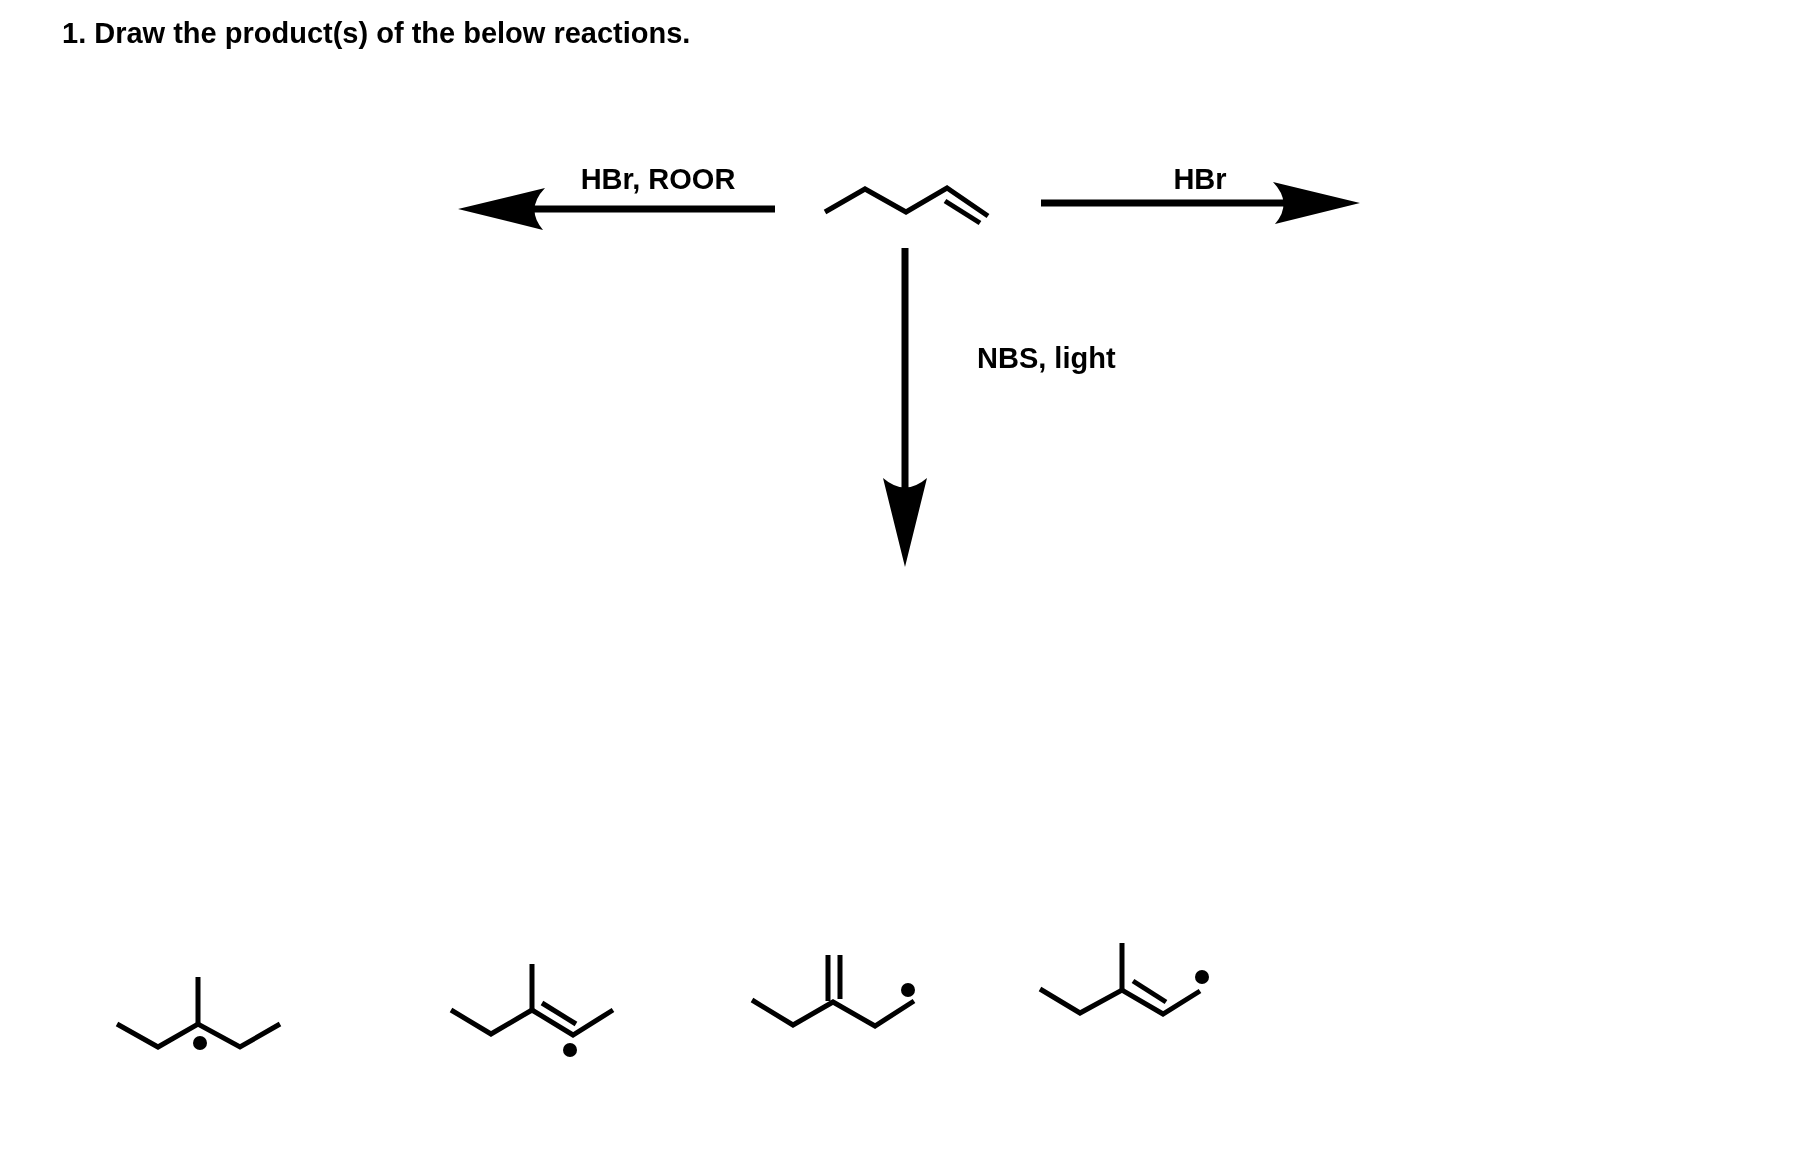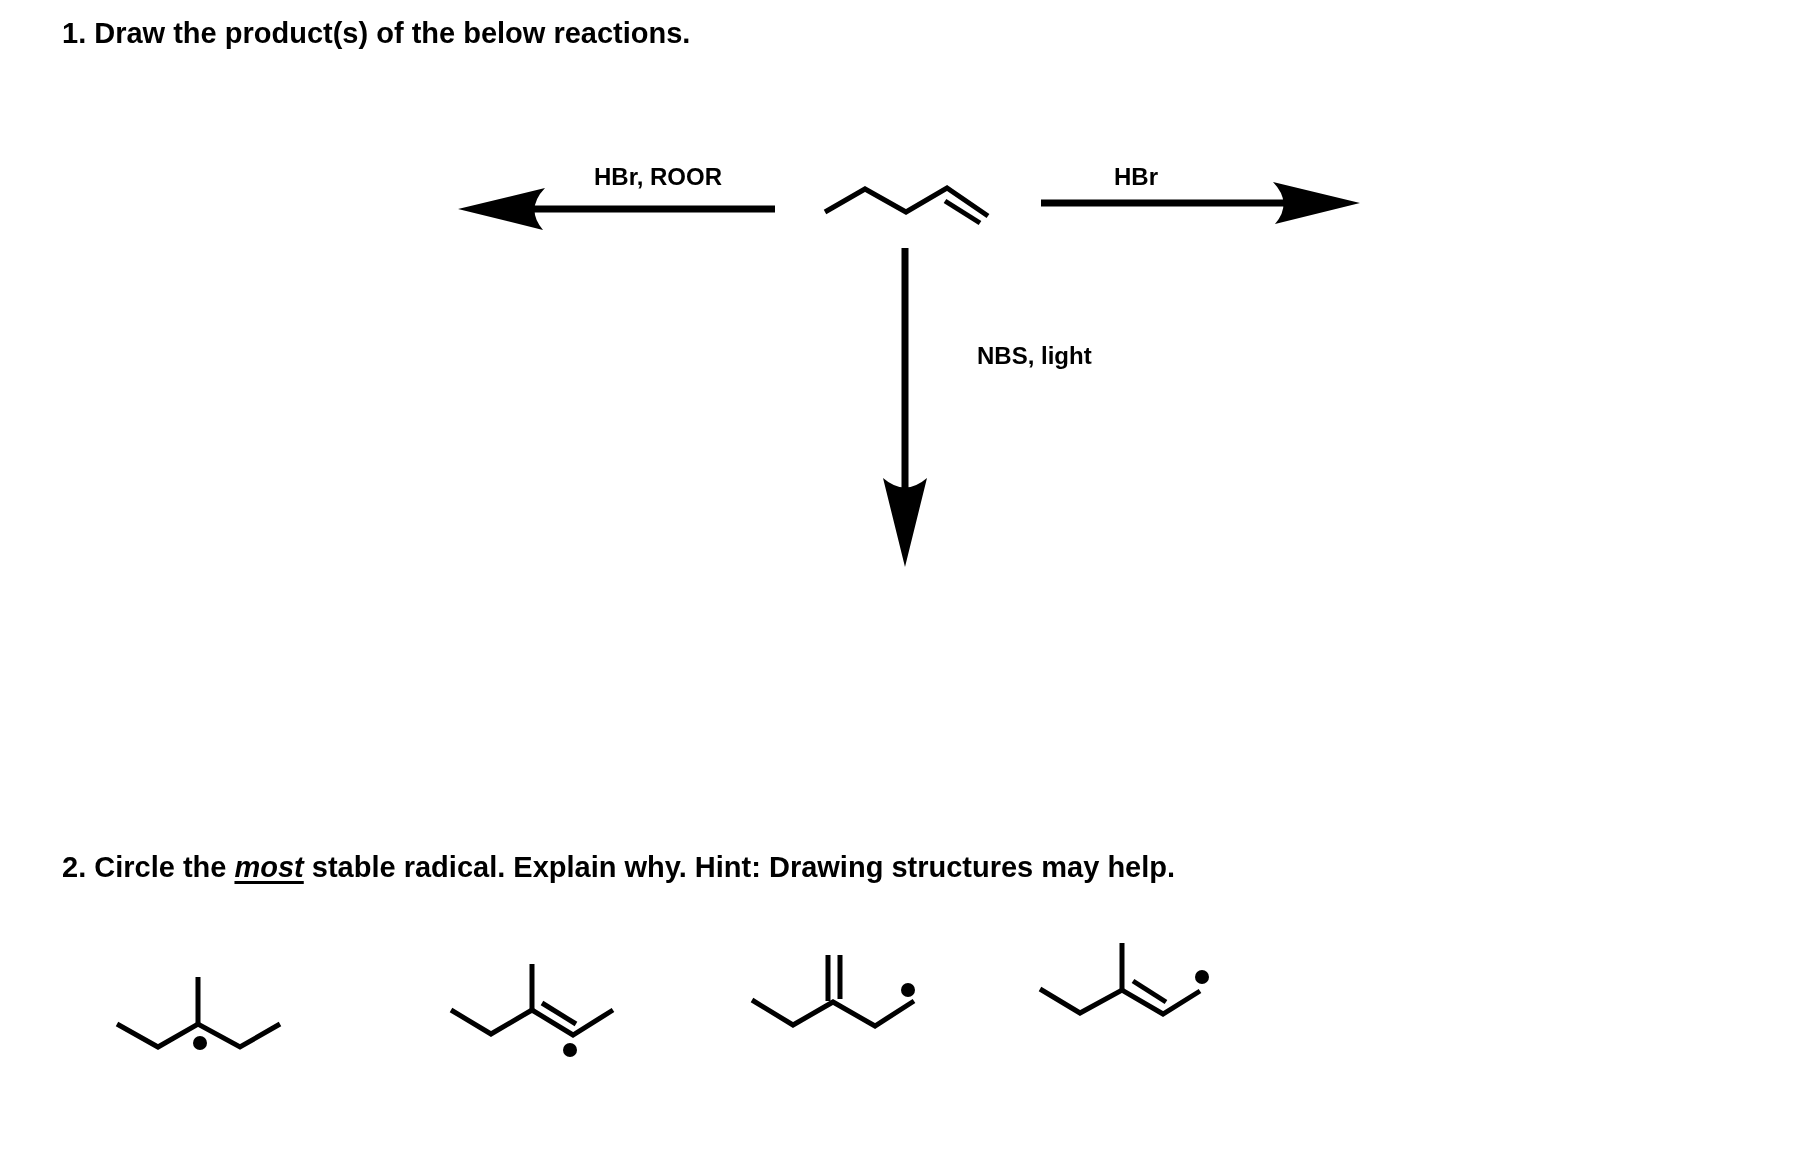--- a/index.html
+++ b/index.html
@@ -19,21 +19,21 @@
   }
   .q-title {
     position: absolute;
     font-size: 29px;
     font-weight: bold;
     white-space: nowrap;
     color: #000000;
   }
   .reagent-label {
     position: absolute;
-    font-size: 24px;
+    font-size: 29px;
     font-weight: bold;
     white-space: nowrap;
     color: #000000;
   }
   .centered { transform: translateX(-50%); }
   .emph {
     font-style: italic;
     font-weight: bold;
     text-decoration: underline;
     text-decoration-thickness: 3px;
@@ -105,21 +105,18 @@
     <g>
       <polyline class="bond" points="1040,989 1080,1013 1122,990 1163,1014 1200,991"></polyline>
       <line class="bond" x1="1122" y1="990" x2="1122" y2="943"></line>
       <line class="bond" x1="1133" y1="981" x2="1166" y2="1002"></line>
       <circle class="radical-dot" cx="1202" cy="977" r="7"></circle>
     </g>
   </svg>
 
   <div class="reagent-label centered" style="left:658px; top:163px;">HBr, ROOR</div>
 
-  <div class="reagent-label centered" style="left:1136px; top:163px;">HBr</div>
+  <div class="reagent-label centered" style="left:1200px; top:163px;">HBr</div>
 
   <div class="reagent-label" style="left:933px; top:342px;margin-left:44px;">NBS, light</div>
 
-  <div class="q-title" style="left:62px; top:851px;">
-    <span>2. Circle the </span><span class="emph">most</span><span> stable radical. Explain why. Hint: Drawing structures may help.</span>
-  </div>
 
 </div>
 
 </body></html>

